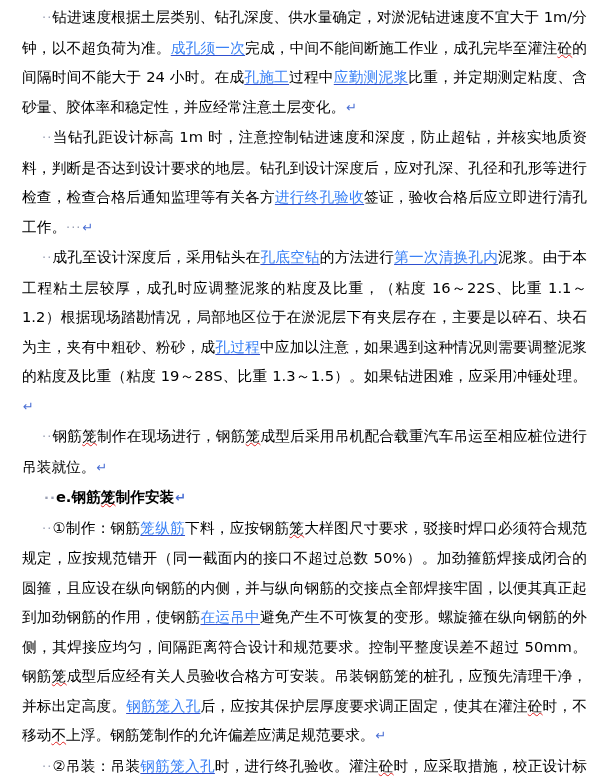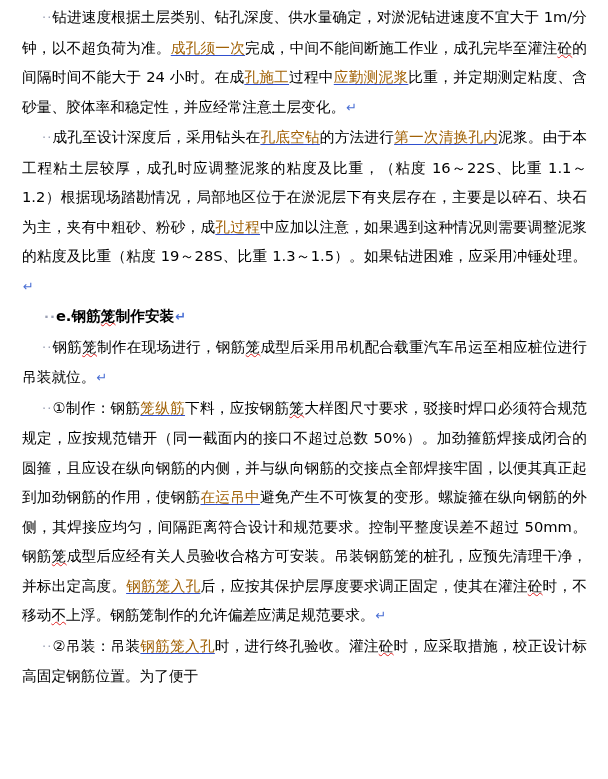--- a/index.html
+++ b/index.html
@@ -50,21 +50,21 @@
     text-align: left;
   }
 
   
   .u {
     text-decoration: underline;
     text-decoration-color: #2f4fcf;
     -webkit-text-decoration-color: #2f4fcf;
     text-underline-offset: 2px;
     text-decoration-thickness: 1.4px;
-    color: #a16207;
+    color: #3b82f6;
   }
 
   
   .sq {
     text-decoration: underline wavy #e02020;
     -webkit-text-decoration: underline wavy #e02020;
     text-decoration-skip-ink: none;
     text-underline-offset: 1px;
     text-decoration-thickness: 1px;
   }
@@ -80,19 +80,20 @@
     font-size: 13px;
     padding-left: 1px;
   }
 </style>
 </head>
 <body>
 
 <div id="page">
   <div class="doc-body" id="doc-body">
       <p class="para"><span class="mk-space">··</span><span class="plain">钻进速度根据土层类别、钻孔深度、供水量确定，对淤泥钻进速度不宜大于 1m/分钟，以不超负荷为准。</span><span class="u">成孔须一次</span><span class="plain">完成，中间不能间断施工作业，成孔完毕至灌注</span><span class="sq">砼</span><span class="plain">的间隔时间不能大于 24 小时。在成</span><span class="u">孔施工</span><span class="plain">过程中</span><span class="u">应勤测泥浆</span><span class="plain">比重，并定期测定粘度、含砂量、胶体率和稳定性，并应经常注意土层变化。</span><span class="mk-para">↵</span></p>
+      <p class="para"><span class="mk-space">··</span><span class="plain">当钻孔距设计标高 1m 时，注意控制钻进速度和深度，防止超钻，并核实地质资料，判断是否达到设计要求的地层。钻孔到设计深度后，应对孔深、孔径和孔形等进行检查，检查合格后通知监理等有关各方</span><span class="u">进行终孔验收</span><span class="plain">签证，验收合格后应立即进行清孔工作。</span><span class="mk-space">···</span><span class="mk-para">↵</span></p>
       <p class="para"><span class="mk-space">··</span><span class="plain">成孔至设计深度后，采用钻头在</span><span class="u">孔底空钻</span><span class="plain">的方法进行</span><span class="u">第一次清换孔内</span><span class="plain">泥浆。由于本工程粘土层较厚，成孔时应调整泥浆的粘度及比重，（粘度 16～22S、比重 1.1～1.2）根据现场踏勘情况，局部地区位于在淤泥层下有夹层存在，主要是以碎石、块石为主，夹有中粗砂、粉砂，成</span><span class="u">孔过程</span><span class="plain">中应加以注意，如果遇到这种情况则需要调整泥浆的粘度及比重（粘度 19～28S、比重 1.3～1.5）。如果钻进困难，应采用冲锤处理。</span><span class="mk-para">↵</span></p>
+      <p class="para"><span class="mk-space">··</span><span class="plain">钢筋</span><span class="sq">笼</span><span class="plain">制作在现场进行，钢筋</span><span class="sq">笼</span><span class="plain">成型后采用吊机配合载重汽车吊运至相应桩位进行吊装就位。</span><span class="mk-para">↵</span></p>
       <p class="para heading"><span class="mk-space">··</span><span class="plain">e.</span><span class="plain">钢筋</span><span class="sq">笼</span><span class="plain">制作安装</span><span class="mk-para">↵</span></p>
-      <p class="para"><span class="mk-space">··</span><span class="plain">钢筋</span><span class="sq">笼</span><span class="plain">制作在现场进行，钢筋</span><span class="sq">笼</span><span class="plain">成型后采用吊机配合载重汽车吊运至相应桩位进行吊装就位。</span><span class="mk-para">↵</span></p>
       <p class="para"><span class="mk-space">··</span><span class="plain">①制作：钢筋</span><span class="u">笼纵筋</span><span class="plain">下料，应按钢筋</span><span class="sq">笼</span><span class="plain">大样图尺寸要求，驳接时焊口必须符合规范规定，应按规范错开（同一截面内的接口不超过总数 50%）。加劲箍筋焊接成闭合的圆箍，且应设在纵向钢筋的内侧，并与纵向钢筋的交接点全部焊接牢固，以便其真正起到加劲钢筋的作用，使钢筋</span><span class="u">在运吊中</span><span class="plain">避免产生不可恢复的变形。螺旋箍在纵向钢筋的外侧，其焊接应均匀，间隔距离符合设计和规范要求。控制平整度误差不超过 50mm。钢筋</span><span class="sq">笼</span><span class="plain">成型后应经有关人员验收合格方可安装。吊装钢筋笼的桩孔，应预先清理干净，并标出定高度。</span><span class="u">钢筋笼入孔</span><span class="plain">后，应按其保护层厚度要求调正固定，使其在灌注</span><span class="sq">砼</span><span class="plain">时，不移动</span><span class="sq">不</span><span class="plain">上浮。钢筋笼制作的允许偏差应满足规范要求。</span><span class="mk-para">↵</span></p>
       <p class="para"><span class="mk-space">··</span><span class="plain">②吊装：吊装</span><span class="u">钢筋笼入孔</span><span class="plain">时，进行终孔验收。灌注</span><span class="sq">砼</span><span class="plain">时，应采取措施，校正设计标高固定钢筋位置。为了便于</span></p>
     </div>
 </div>
 
 </body></html>

